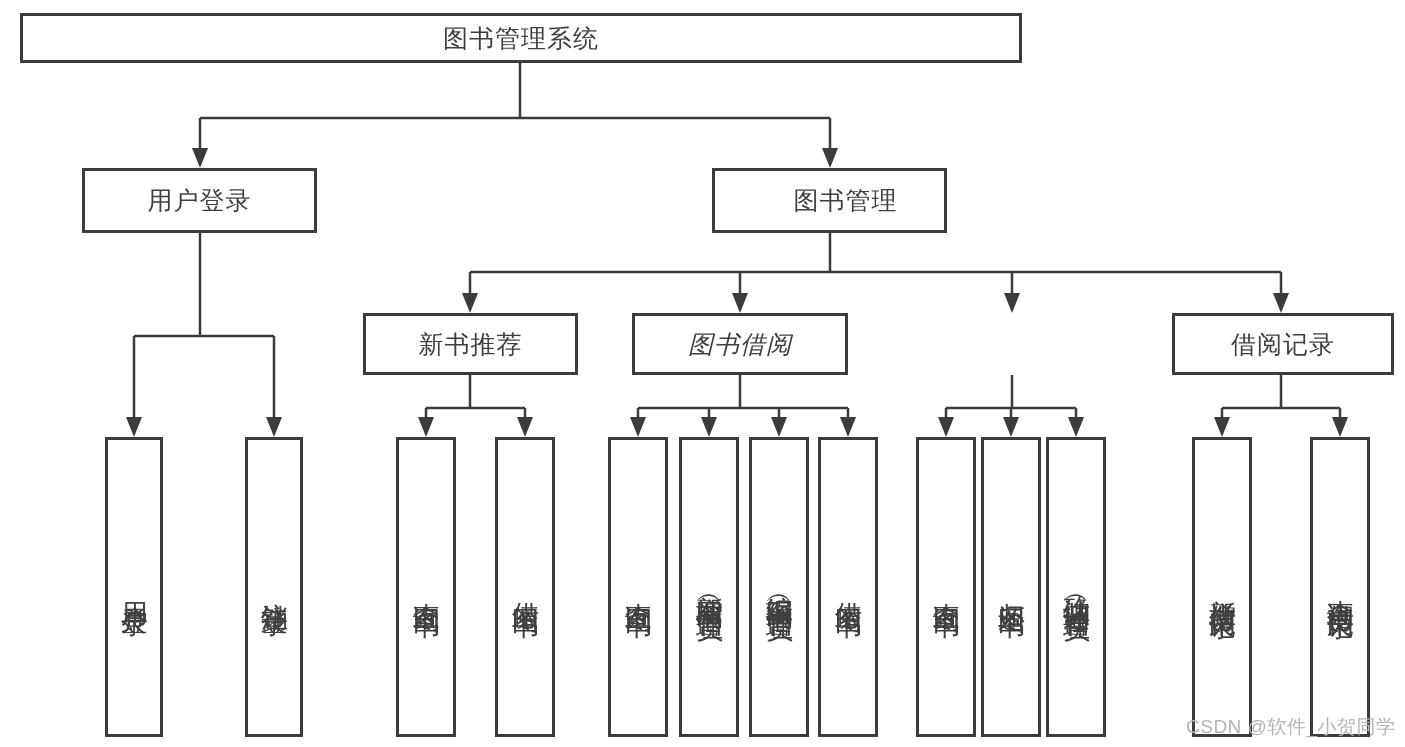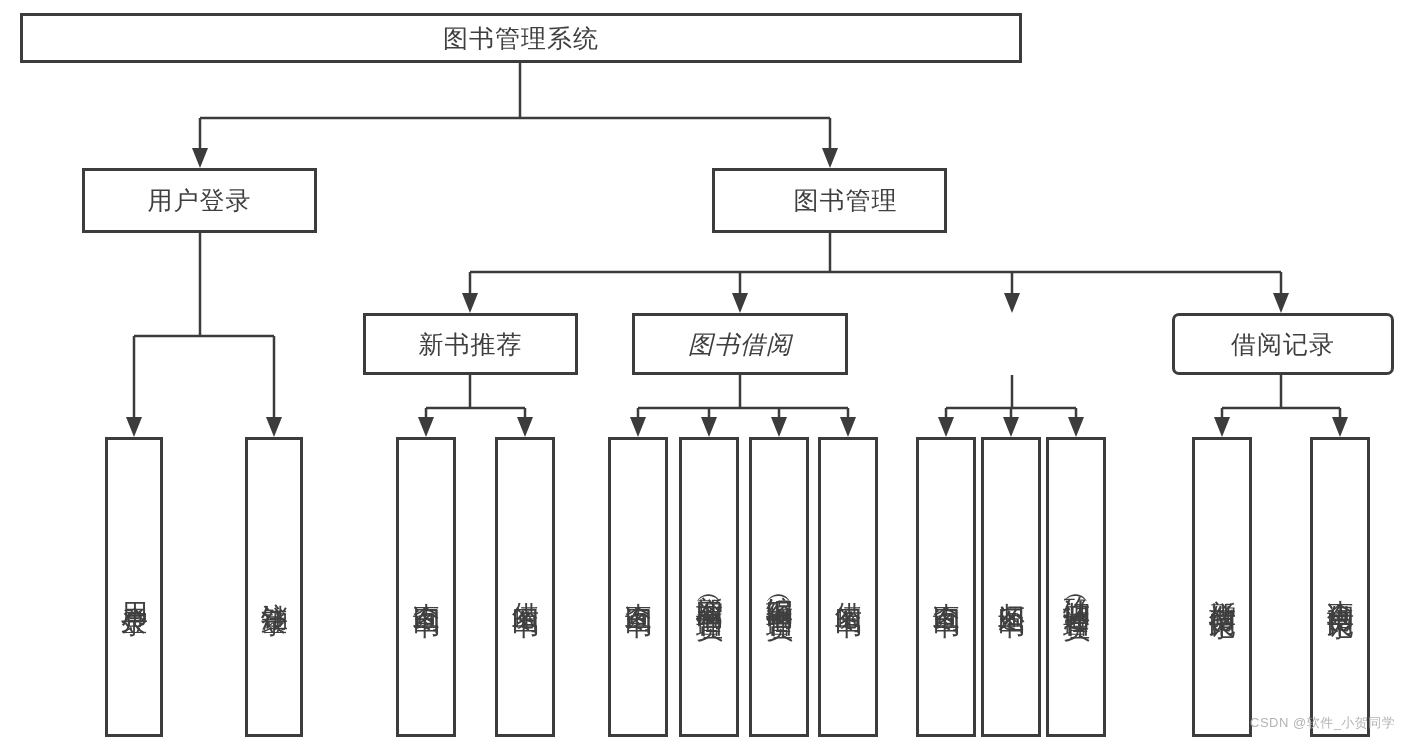--- a/index.html
+++ b/index.html
@@ -27,22 +27,22 @@
     text-align:center;
   }
   .branch{font-size:25px;letter-spacing:1px;}
   .leaf{font-size:27px;}
   .leaf .vtext{
     writing-mode:vertical-rl;text-orientation:mixed;
     line-height:1;letter-spacing:3px;
     max-height:292px;
   }
   .watermark{
-    position:absolute;left:1250px;top:714px;z-index:5;
-    font-size:13px;letter-spacing:0.5px;white-space:nowrap;
+    position:absolute;left:1186px;top:714px;z-index:5;
+    font-size:19px;letter-spacing:0.5px;white-space:nowrap;
     color:var(--watermark);
   }
 </style>
 </head>
 <body>
 
 <div class="stage">
 
   <svg class="wires" width="1405" height="747" viewBox="0 0 1405 747">
 
@@ -104,21 +104,21 @@
   <div class="box branch" style="left:712px;top:168px;width:235px;height:65px;padding-left:32px;">
     <span>图书管理</span>
   </div>
 
   <div class="box branch" style="left:363px;top:313px;width:215px;height:62px;">
     <span>新书推荐</span>
   </div>
   <div class="box branch" style="left:632px;top:313px;width:216px;height:62px;font-style:italic;">
     <span>图书借阅</span>
   </div>
-  <div class="box branch" style="left:1172px;top:313px;width:222px;height:62px;border-radius:7px;">
+  <div class="box branch" style="left:1172px;top:313px;width:222px;height:62px;">
     <span>借阅记录</span>
   </div>
 
   <div class="box leaf" style="left:105px;top:437px;width:58px;height:300px;">
     <span class="vtext">用户登录</span>
   </div>
   <div class="box leaf" style="left:245px;top:437px;width:58px;height:300px;">
     <span class="vtext">注销登录</span>
   </div>
 

